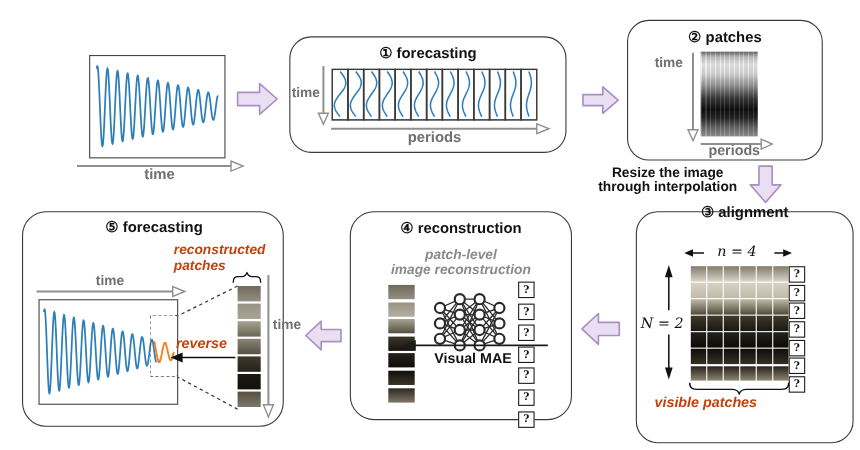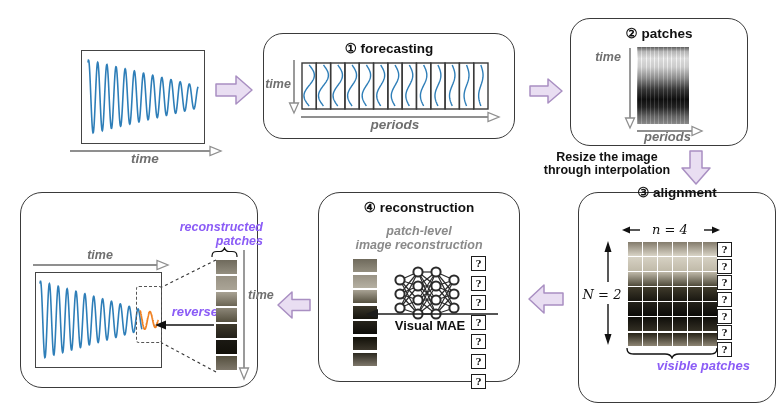--- a/index.html
+++ b/index.html
@@ -1,22 +1,22 @@
 <!DOCTYPE html>
 <html><head>
 <meta charset="utf-8">
 <style>
   html,body{margin:0;padding:0;background:#ffffff;}
   #canvas{position:relative;width:782px;height:409px;background:#fff;overflow:hidden;
           font-family:"Liberation Sans",sans-serif;}
   .abs{position:absolute;}
   .box{position:absolute;background:#fff;border:1.6px solid #3a3a3a;border-radius:22px;box-sizing:border-box;}
   .title{position:absolute;font-weight:bold;font-size:13.5px;color:#111;text-align:center;white-space:nowrap;}
-  .glabel{position:absolute;color:#6f6f6f;font-style:italic;font-weight:bold;font-size:12.5px;text-align:center;white-space:nowrap;}
-  .blabel{position:absolute;color:#8b5cf6;font-style:italic;font-weight:bold;font-size:12.5px;text-align:right;white-space:nowrap;line-height:14px;}
+  .glabel{position:absolute;color:#6f6f6f;font-weight:bold;font-size:12.5px;text-align:center;white-space:nowrap;}
+  .blabel{position:absolute;color:#c2410c;font-style:italic;font-weight:bold;font-size:12.5px;text-align:left;white-space:nowrap;line-height:14px;}
   .mathlabel{position:absolute;font-family:"DejaVu Serif",serif;font-style:italic;font-size:13px;color:#111;text-align:center;white-space:nowrap;}
   .plotbox{position:absolute;background:#fff;border:1.6px solid #444;box-sizing:border-box;}
   .maskcol{position:absolute;display:flex;flex-direction:column;}
   .mask{width:13px;height:13px;border:1.2px solid #1c1c1c;background:#fff;box-sizing:content-box;
         display:flex;align-items:center;justify-content:center;
         font-family:"DejaVu Serif",serif;font-weight:bold;font-size:9.5px;color:#111;}
   .patchcol{position:absolute;display:flex;flex-direction:column;}
   #align-grid{position:absolute;display:grid;}
   .gcell{width:13.5px;height:13.5px;}
   .renderimg{position:absolute;
@@ -282,20 +282,21 @@
       <div class="mask">?</div>
       <div class="mask">?</div>
       <div class="mask">?</div>
     </div>
 
   <svg class="abs" style="left:276px;top:290px;" width="36" height="30">
     <path d="M34,9.5 L16,9.5 L16,2 L2,15 L16,28 L16,20.5 L34,20.5 Z" fill="#e9def2" stroke="#a98fc2" stroke-width="1.5" stroke-linejoin="round"></path>
   </svg>
 
   <div class="box" style="left:20px;top:192px;width:238px;height:196px;"></div>
+  <div class="title" style="left:20px;top:198px;width:240px;">⑤ forecasting</div>
   <div class="blabel" style="left:158px;top:220px;width:105px;">
     <div>reconstructed</div>
     <div>patches</div>
   </div>
   <svg class="abs" style="left:210px;top:247px;" width="30" height="11">
     <path d="M2,10 C2,5 4,4.5 7,4.5 L10,4.5 C12.5,4.5 13.5,3.5 14.5,1 C15.5,3.5 16.5,4.5 19,4.5 L22,4.5 C25,4.5 27,5 27,10" fill="none" stroke="#111" stroke-width="1.2"></path>
   </svg>
 
   <svg class="abs" style="left:33px;top:258px;" width="140" height="14">
     <line x1="0" y1="7" x2="124" y2="7" stroke="#8f8f8f" stroke-width="1.8"></line>

